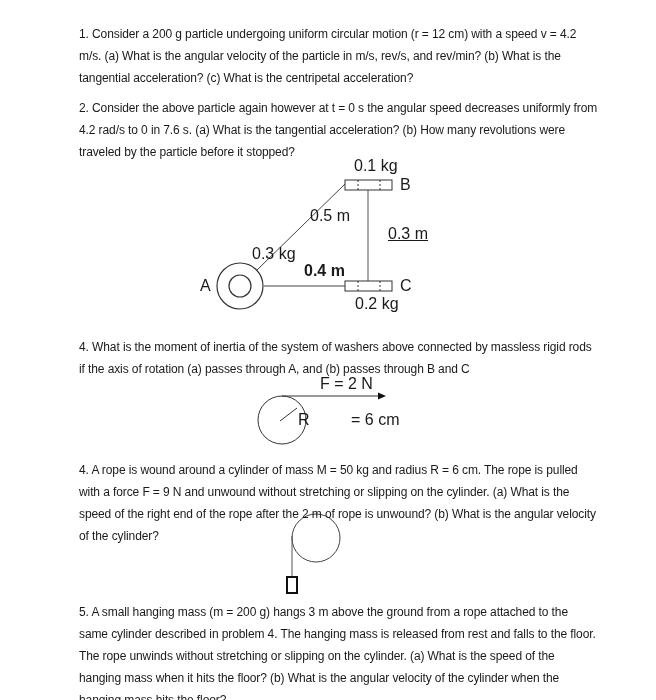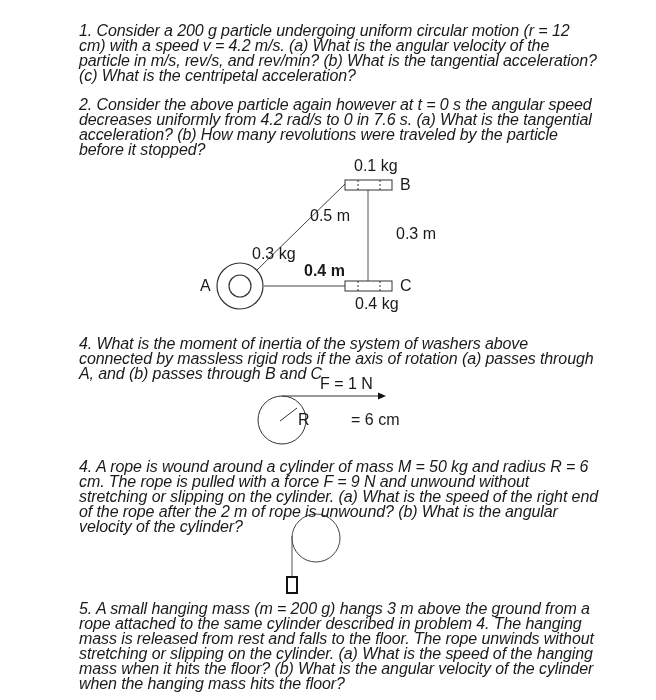--- a/index.html
+++ b/index.html
@@ -3,21 +3,21 @@
 <meta charset="utf-8">
 <style>
   html, body { margin: 0; padding: 0; background: #ffffff; }
   body {
     width: 656px; height: 700px; position: relative; overflow: hidden;
     font-family: "Liberation Sans", "DejaVu Sans", sans-serif;
     color: #1a1a1a;
   }
   .para {
     position: absolute; left: 79px; width: 520px;
-    font-size: 16px; line-height: 15px; letter-spacing: -0.1px; font-style: italic;
+    font-size: 12px; line-height: 22px; letter-spacing: -0.1px;
   }
   .lbl {
     position: absolute; font-size: 16px; line-height: 12px; white-space: nowrap;
     font-family: "Liberation Sans", "DejaVu Sans", sans-serif; color: #1a1a1a;
   }
   svg.diag { position: absolute; left: 0; top: 0; }
 </style>
 </head>
 <body>
 
@@ -48,32 +48,32 @@
     <polygon points="386,396 378,392.5 378,399.5" fill="#111"></polygon>
 
     <circle cx="316" cy="538" r="24" fill="#fff" stroke="#444" stroke-width="1"></circle>
     <line x1="292" y1="536" x2="292" y2="577" stroke="#555" stroke-width="1"></line>
     <rect x="287" y="577" width="10" height="16" fill="#fff" stroke="#111" stroke-width="2"></rect>
   </svg>
 
   <span class="lbl" style="left:354px; top:160px;">0.1 kg</span>
   <span class="lbl" style="left:400px; top:179px;">B</span>
   <span class="lbl" style="left:266px; top:210px;padding-left:44px;">0.5 m</span>
-  <span class="lbl" style="left:396px; top:228px;">0.3 m</span>
+  <span class="lbl" style="left:388px; top:228px;text-decoration:underline;">0.3 m</span>
   <span class="lbl" style="left:224px; top:248px;padding-left:28px;">0.3 kg</span>
   <span class="lbl" style="left:304px; top:265px;font-weight:bold;">0.4 m</span>
   <span class="lbl" style="left:200px; top:280px;">A</span>
   <span class="lbl" style="left:400px; top:280px;">C</span>
-  <span class="lbl" style="left:355px; top:298px;">0.4 kg</span>
+  <span class="lbl" style="left:355px; top:298px;">0.2 kg</span>
 </div>
 
 <div class="para" style="top:336px;">4. What is the moment of inertia of the system of washers above connected by massless rigid rods if the axis of rotation (a) passes through A, and (b) passes through B and C</div>
 
 <div>
-  <span class="lbl" style="left:320px; top:378px;">F = 1 N</span>
+  <span class="lbl" style="left:320px; top:378px;">F = 2 N</span>
   <span class="lbl" style="left:298px; top:414px;">R</span>
   <span class="lbl" style="left:307px; top:414px;margin-left:44px;">= 6 cm</span>
 </div>
 
 <div class="para" style="top:459px;">4. A rope is wound around a cylinder of mass M = 50 kg and radius R = 6 cm. The rope is pulled with a force F = 9 N and unwound without stretching or slipping on the cylinder. (a) What is the speed of the right end of the rope after the 2 m of rope is unwound? (b) What is the angular velocity of the cylinder?</div>
 
 <div></div>
 
 <div class="para" style="top:601px;">5. A small hanging mass (m = 200 g) hangs 3 m above the ground from a rope attached to the same cylinder described in problem 4. The hanging mass is released from rest and falls to the floor. The rope unwinds without stretching or slipping on the cylinder. (a) What is the speed of the hanging mass when it hits the floor? (b) What is the angular velocity of the cylinder when the hanging mass hits the floor?</div>
 

